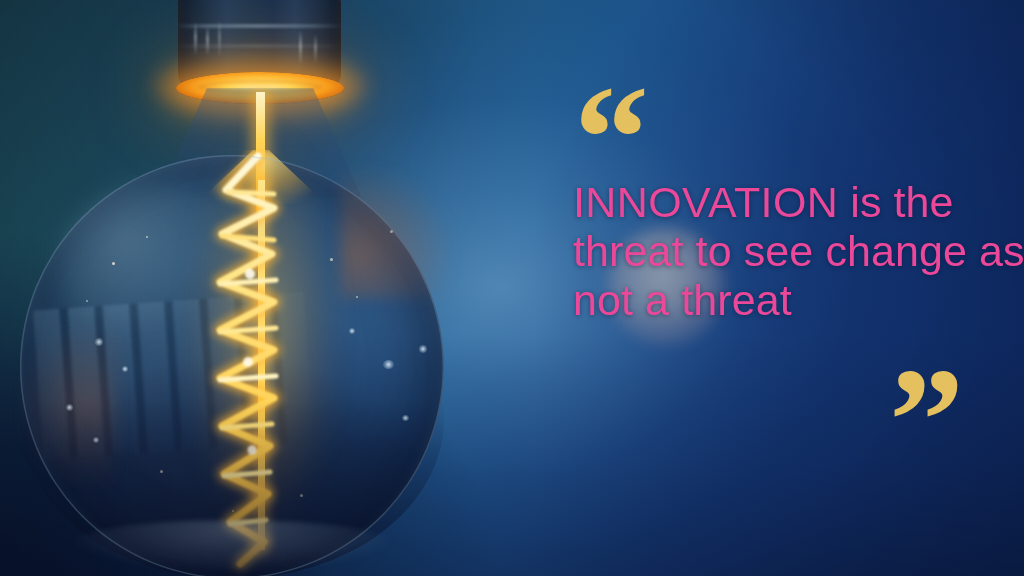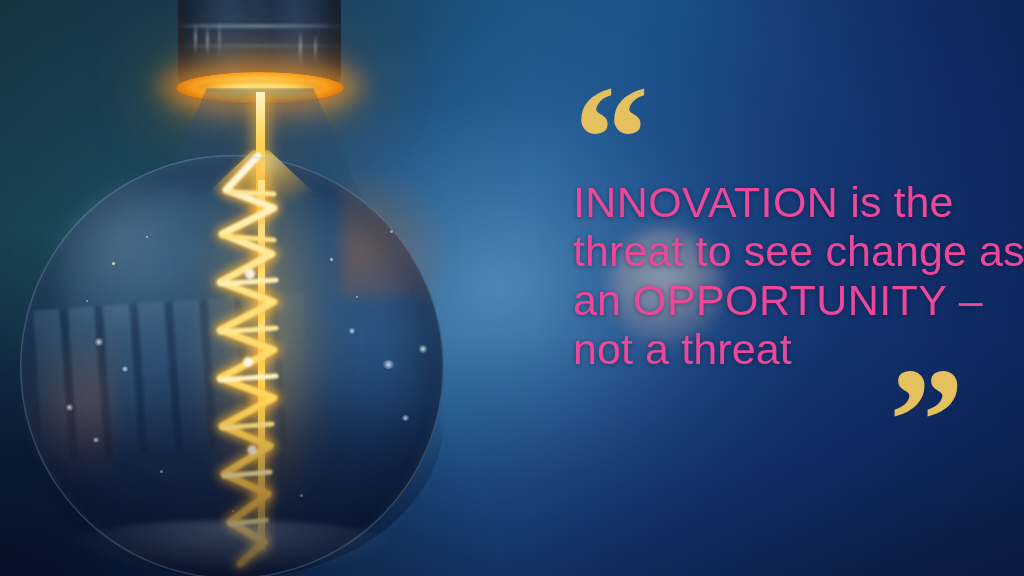--- a/index.html
+++ b/index.html
@@ -495,19 +495,18 @@
 
   <div class="bg-vignette"></div>
 
   <div class="bokeh"></div>
 
   <div class="quote-open">“</div>
 
   <div class="quote-text">
     <span class="quote-line"><span class="em">INNOVATION</span><span> is the</span></span>
     <span class="quote-line">threat to see change as</span>
-    <span class="quote-line"><span>an </span><span class="em">OPPORTUNITY –</span></span>
     <span class="quote-line">not a threat</span>
   </div>
 
   <div class="quote-close">”</div>
 
 </div>
 
 </body></html>

